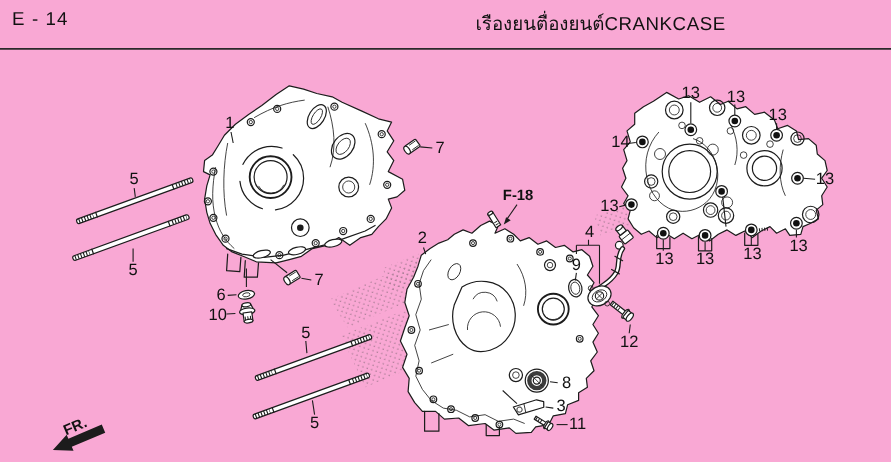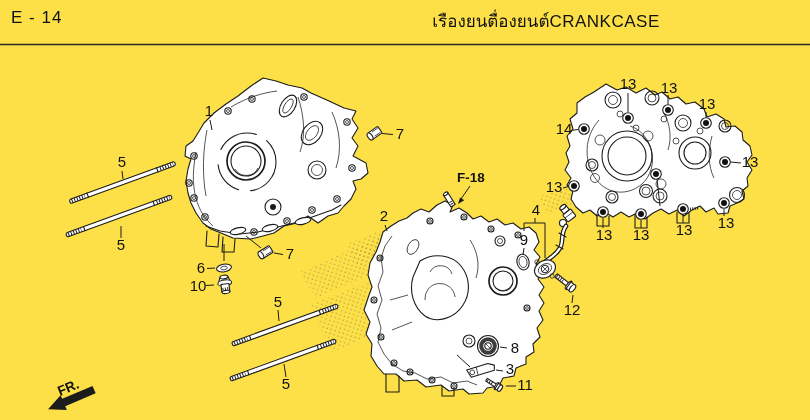--- a/index.html
+++ b/index.html
@@ -1,16 +1,16 @@
 <!DOCTYPE html>
 <html><head>
 <meta charset="utf-8">
 <style>
   html,body{margin:0;padding:0;background:#fff;}
-  .page{position:relative;width:810px;height:420px;background:#fde047;overflow:hidden;
+  .page{position:relative;width:810px;height:420px;background:#f9a8d4;overflow:hidden;
         font-family:"Liberation Sans",sans-serif;color:#111;}
   .page-code{position:absolute;left:11px;top:8px;font-size:17px;letter-spacing:1px;}
   .title{position:absolute;left:405px;top:7px;width:282px;text-align:center;font-size:17px;white-space:nowrap;}
   .title .en{margin-left:0;letter-spacing:.5px;}
   svg{position:absolute;left:0;top:0;}
   .ln{fill:none;stroke:#1c1c1c;stroke-width:1.1;stroke-linejoin:round;stroke-linecap:round;}
   .ln2{fill:none;stroke:#1c1c1c;stroke-width:1.7;stroke-linejoin:round;stroke-linecap:round;}
   .w{fill:#fff;stroke:#1c1c1c;stroke-width:1.1;stroke-linejoin:round;}
   .thin{fill:none;stroke:#1c1c1c;stroke-width:.75;}
   .lead{fill:none;stroke:#1c1c1c;stroke-width:1;}

